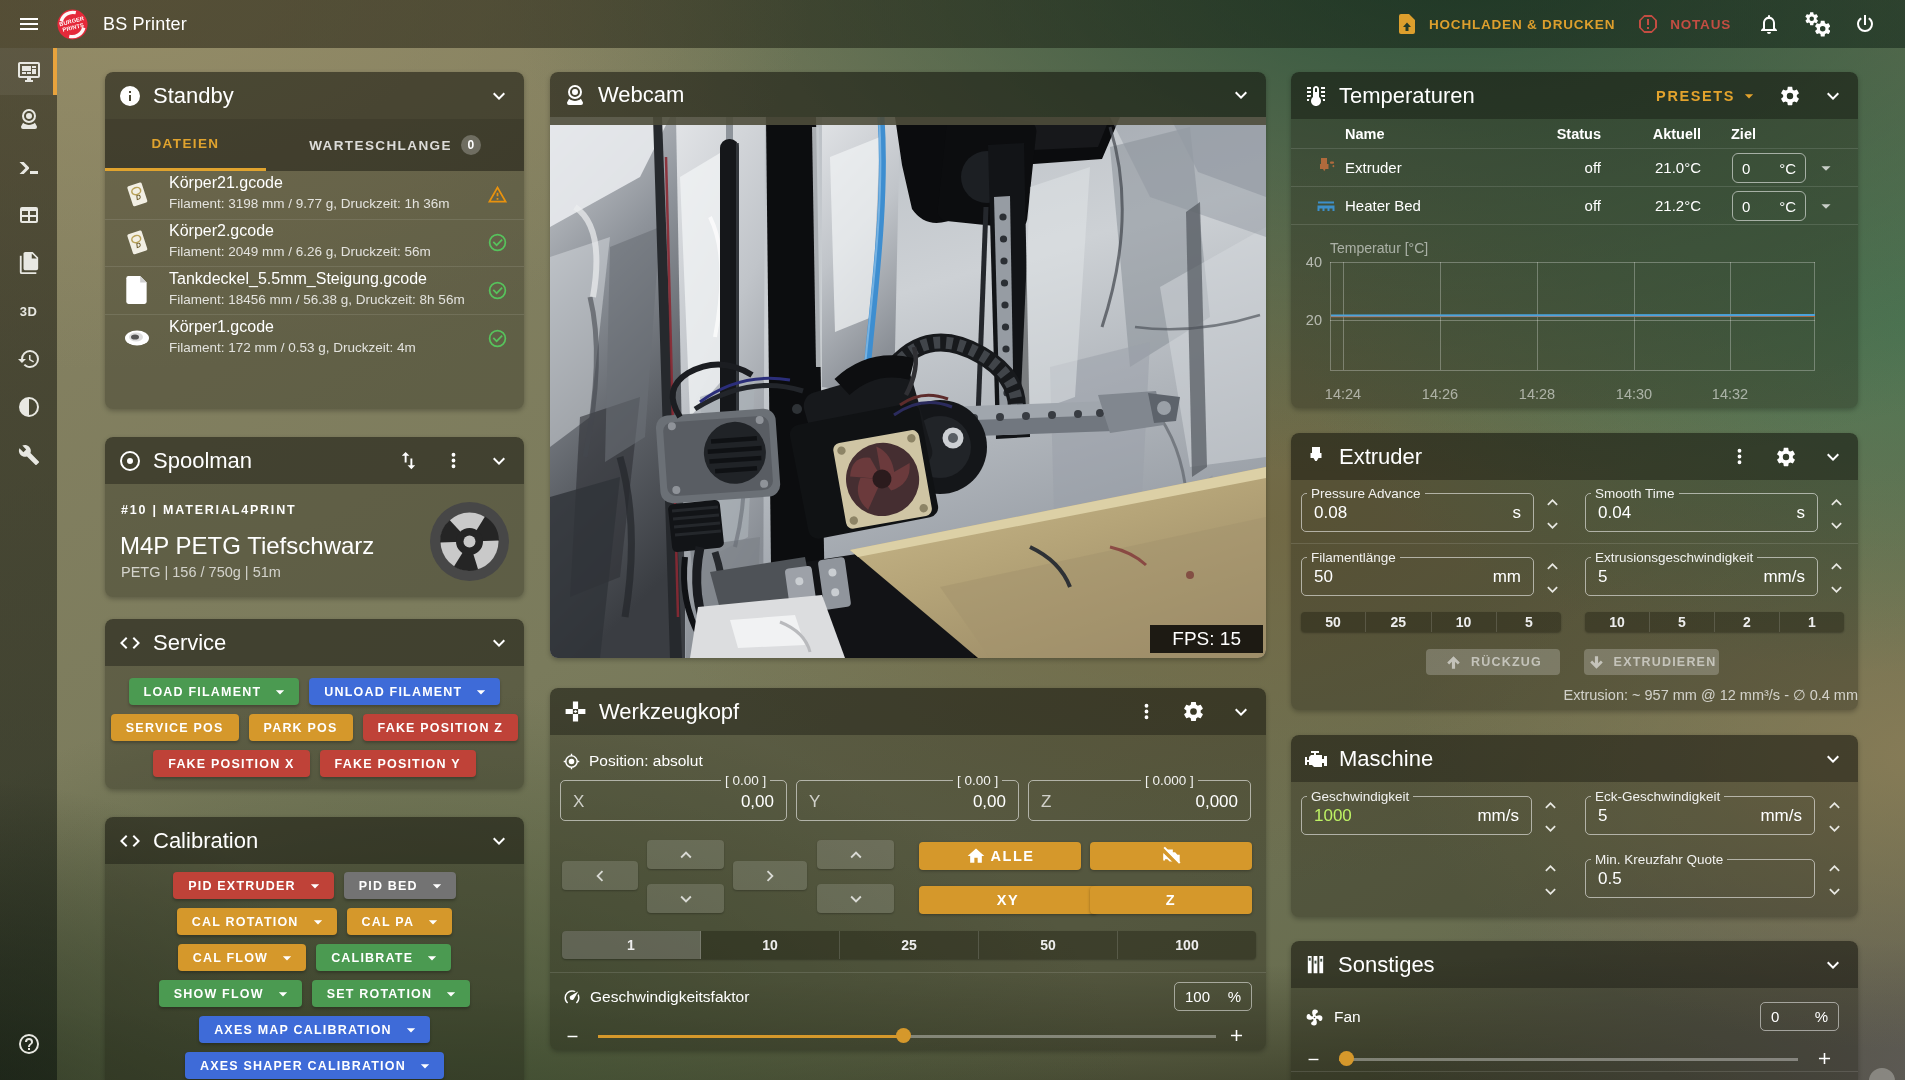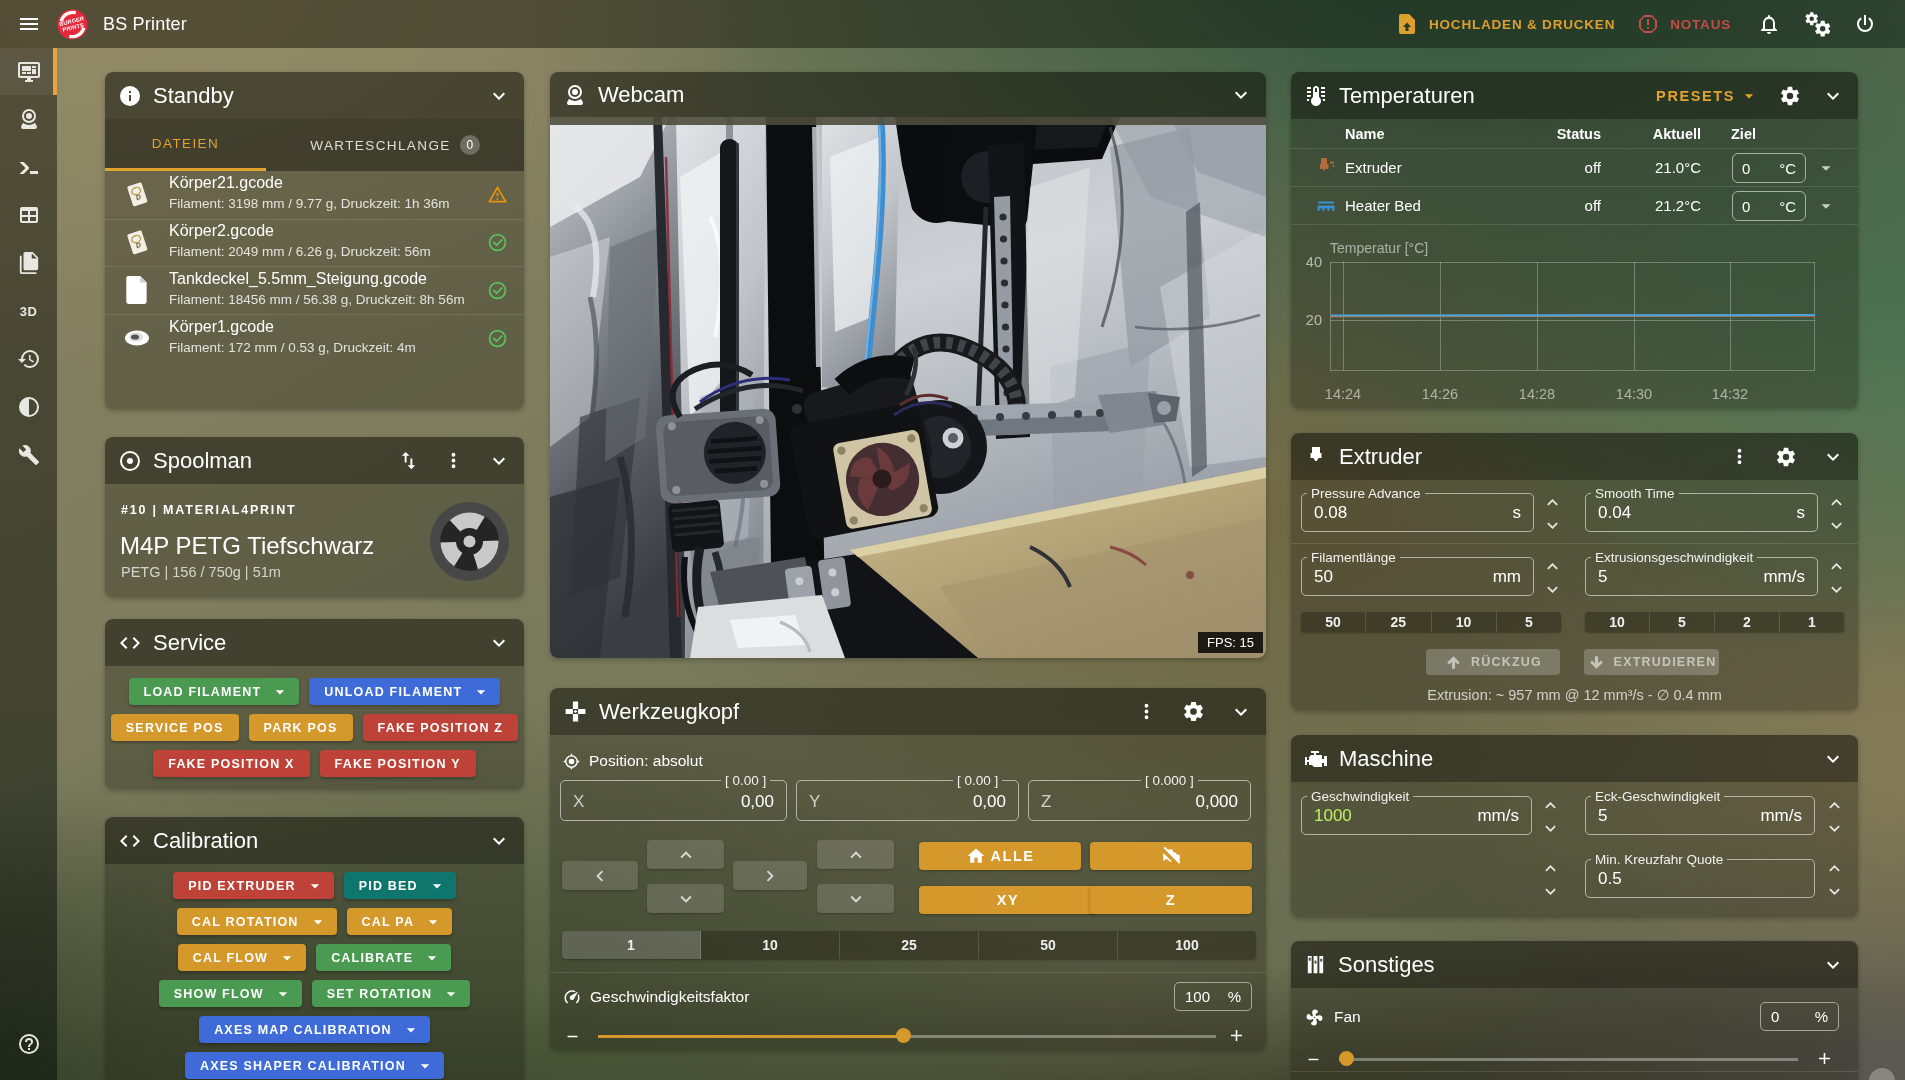--- a/index.html
+++ b/index.html
@@ -27,21 +27,21 @@
 .navitem.active{background:rgba(255,255,255,0.06);box-shadow:inset -4px 0 0 #e8a33d;height:47px}
 
 .panel{position:absolute;border-radius:8px;overflow:hidden;background:rgba(28,28,18,0.30);box-shadow:0 2px 5px rgba(0,0,0,0.25);color:#fff}
 .phead{height:47px;background:rgba(5,5,2,0.33);display:flex;align-items:center;padding:0 13px;border-radius:8px 8px 0 0;font-size:22px;white-space:nowrap}
 .phead .ttl{margin-left:11px}
 .sp{flex:1}
 .hic{color:#fff;margin-left:14px;display:inline-flex}
 
 .btn{display:inline-flex;align-items:center;justify-content:center;height:27px;border-radius:4px;color:#fff;font-weight:bold;font-size:12.5px;letter-spacing:1.2px;padding:0 15px;box-shadow:0 2px 3px rgba(0,0,0,0.25)}
 .btn .caret{margin-left:9px;margin-right:-6px}
-.bgreen{background:#4b9a51}.bblue{background:#3e6bd8}.borange{background:#d5982b}.bred{background:#bf4238}.bpurple{background:#0f766e}
+.bgreen{background:#4b9a51}.bblue{background:#3e6bd8}.borange{background:#d5982b}.bred{background:#bf4238}.bpurple{background:#737373}
 .brow{display:flex;justify-content:center;gap:10px;margin-top:9px}
 
 .frow{display:flex;align-items:center;height:47.6px;padding:0 16px;border-top:1px solid rgba(255,255,255,0.10)}
 .fthumb{width:32px;height:32px;margin-right:16px;flex:none;display:flex;align-items:center;justify-content:center}
 .fname{font-size:16px;line-height:18px;color:#fff;margin-top:-4px}
 .fsub{font-size:13.5px;color:rgba(255,255,255,0.82);margin-top:4px}
 
 fieldset.oinput{position:absolute;border:1px solid rgba(255,255,255,0.55);border-radius:5px;color:#fff;margin:0;padding:0;min-width:0}
 fieldset.oinput legend{font-size:13.5px;color:rgba(255,255,255,0.92);padding:0 4px;line-height:0.7;white-space:nowrap;margin-left:5px}
 .oinput .val{position:absolute;left:12px;bottom:8px;font-size:17px}
@@ -196,21 +196,21 @@
   <div class="phead">
     <svg class="ic" width="24" height="24" viewBox="0 0 24 24">
         <use href="#i-info"></use>
       </svg>
     <span class="ttl">Standby</span>
       <div class="sp"></div>
     <svg class="ic" width="24" height="24" viewBox="0 0 24 24">
         <use href="#i-chevdown"></use>
       </svg>
   </div>
-  <div style="height:52px;background:rgba(5,5,2,0.40);display:flex;font-size:13.5px;font-weight:normal;letter-spacing:1.4px">
+  <div style="height:52px;background:rgba(5,5,2,0.40);display:flex;font-size:13.5px;font-weight:bold;letter-spacing:1.4px">
     <div style="width:161px;display:flex;align-items:center;justify-content:center;color:#e0a32e;border-bottom:3px solid #e0a32e">DATEIEN</div>
     <div style="flex:1;display:flex;align-items:center;justify-content:center;color:rgba(255,255,255,0.82)">WARTESCHLANGE<span style="margin-left:9px;background:rgba(255,255,255,0.25);color:#fff;border-radius:50%;width:20px;height:20px;display:flex;align-items:center;justify-content:center;font-size:12px;letter-spacing:0">0</span></div>
   </div>
   <div class="frow" style="border-top:none">
     <div class="fthumb">
         <svg width="30" height="30" viewBox="0 0 30 30">
           <g transform="rotate(-18 15 15)">
             <rect x="8" y="4" width="15" height="21" rx="1.5" fill="#f2efe4"></rect>
             <ellipse cx="15.5" cy="11" rx="4.5" ry="3.5" fill="none" stroke="#b9a25a" stroke-width="1.5"></ellipse>
             <text x="13" y="20" font-size="7" fill="#6a5a28" font-weight="bold" font-style="italic">D</text>
@@ -606,21 +606,21 @@
 
     <polygon points="148,490 272,478 295,541 140,541" fill="#dcdddf"></polygon>
     <polygon points="180,503 245,498 255,528 188,531" fill="#f1f2f3"></polygon>
     <path d="M230,505 q25,10 30,30" stroke="#b9babd" stroke-width="3" fill="none"></path>
 
     <path d="M560,430 q22,5 36,18" stroke="#7c2830" stroke-width="3" fill="none" opacity="0.7"></path>
     <circle cx="640" cy="458" r="4" fill="#6d2228" opacity="0.6"></circle>
     <path d="M480,430 q30,14 40,40" stroke="#2e3135" stroke-width="4" fill="none"></path>
     <rect x="0" y="0" width="716" height="8" fill="#4e4d3b" opacity="0.9"></rect>
   </svg>
-  <div style="position:absolute;right:3px;bottom:5px;background:rgba(0,0,0,0.82);color:#fff;font-size:13px;padding:3px 9px">FPS: 15</div>
+  <div style="position:absolute;right:3px;bottom:5px;background:rgba(0,0,0,0.82);color:#fff;font-size:19px;padding:3px 22px">FPS: 15</div>
   </div>
 </div>
 
 <div class="panel" style="left:550px;top:688px;width:716px;height:362px">
   <div class="phead">
     <svg class="ic" width="25" height="25" viewBox="0 0 24 24">
         <path d="M9.5,2.5H14.5V9.5H9.5V2.5M9.5,14.5H14.5V21.5H9.5V14.5M2.5,9.5H9.5V14.5H2.5V9.5M14.5,9.5H21.5V14.5H14.5V9.5M12,10.5L14,12L12,13.5L10,12Z" fill-rule="evenodd"></path>
       </svg>
     <span class="ttl">Werkzeugkopf</span>
       <div class="sp"></div>
@@ -921,21 +921,21 @@
           <use href="#i-arrup"></use>
         </svg>
         <span style="margin-left:8px">RÜCKZUG</span>
       </div>
     <div class="gbtn" style="left:293px;top:169px;width:135px">
         <svg class="ic" width="19" height="19" viewBox="0 0 24 24">
           <use href="#i-arrdn"></use>
         </svg>
         <span style="margin-left:8px">EXTRUDIEREN</span>
       </div>
-    <div style="position:absolute;left:0;right:0;top:207px;text-align:center;font-size:14.5px" class="dim">Extrusion: ~ 957 mm @ 12 mm³/s - ∅ 0.4 mm</div>
+    <div style="position:absolute;left:0;right:0;top:207px;text-align:right;font-size:14.5px" class="dim">Extrusion: ~ 957 mm @ 12 mm³/s - ∅ 0.4 mm</div>
   </div>
 </div>
 
 <div class="panel" style="left:1291px;top:735px;width:567px;height:182px">
   <div class="phead">
     <svg class="ic" width="24" height="24" viewBox="0 0 24 24">
         <use href="#i-engine"></use>
       </svg>
     <span class="ttl">Maschine</span>
       <div class="sp"></div>

